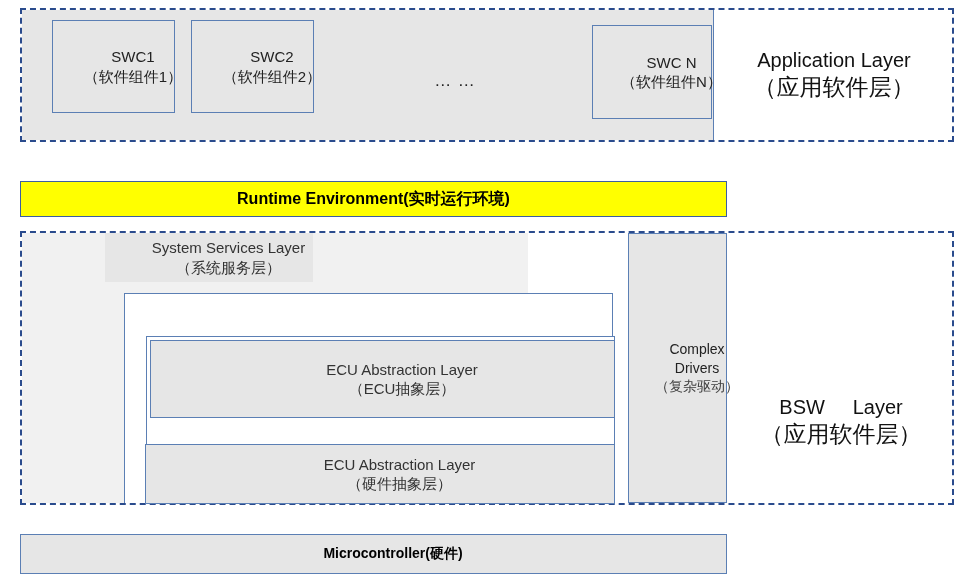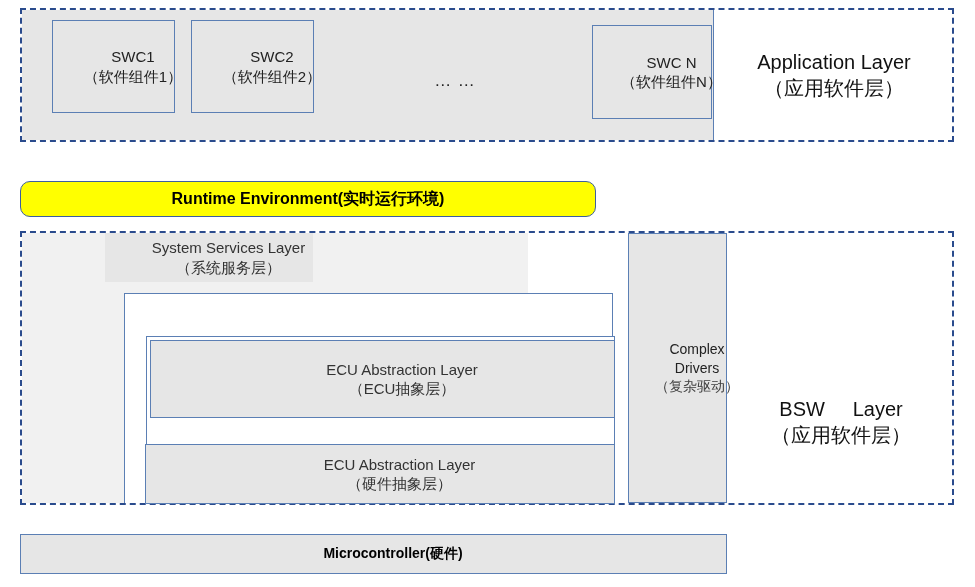--- a/index.html
+++ b/index.html
@@ -69,21 +69,21 @@
     font-size: 17px;
     letter-spacing: 1px;
     color: #222222;
     white-space: pre;
   }
 
   .layer-title {
     font-size: 20px;
     color: #111111;
   }
-  .layer-title .t-cn { font-size: 20px; }
+  .layer-title .t-cn { font-size: 23px; }
 
   .rte-bar {
     border: 1px solid #3d5fa0;
     font-weight: bold;
     font-size: 16px;
     color: #000000;
   }
 
   .mcu-bar {
     border: 1px solid #5b7fb4;
@@ -138,21 +138,21 @@
   <div class="abs solid-box fill-gray center-text swc-box" style="left:592px; top:25px; width:120px; height:94px;">
     <span class="t-en">SWC N</span>
     <span class="t-cn">（软件组件N）</span>
   </div>
 
   <div class="abs label-block layer-title" style="left:716px; top:38px; width:236px; height:74px;">
     <span class="t-en">Application Layer</span>
     <span class="t-cn">（应用软件层）</span>
   </div>
 
-  <div class="abs rte-bar fill-yellow center-text" style="left:20px; top:181px; width:576px; height:36px;border-radius:10px;">
+  <div class="abs rte-bar fill-yellow center-text" style="left:20px; top:181px; width:707px; height:36px;">
     <span>Runtime Environment(实时运行环境)</span>
   </div>
 
   <div class="abs dashed-region" style="left:20px; top:231px; width:934px; height:274px;"></div>
 
   <div class="abs fill-lgray" style="left:22px; top:233px; width:506px; height:270px; border-right:1px solid #5b7fb4;"></div>
 
   <div class="abs fill-lgray" style="left:22px; top:233px; width:506px; height:60px;"></div>
 
   <div class="abs fill-gray label-block bsw-inner-label" style="left:105px; top:233px; width:208px; height:49px;">

